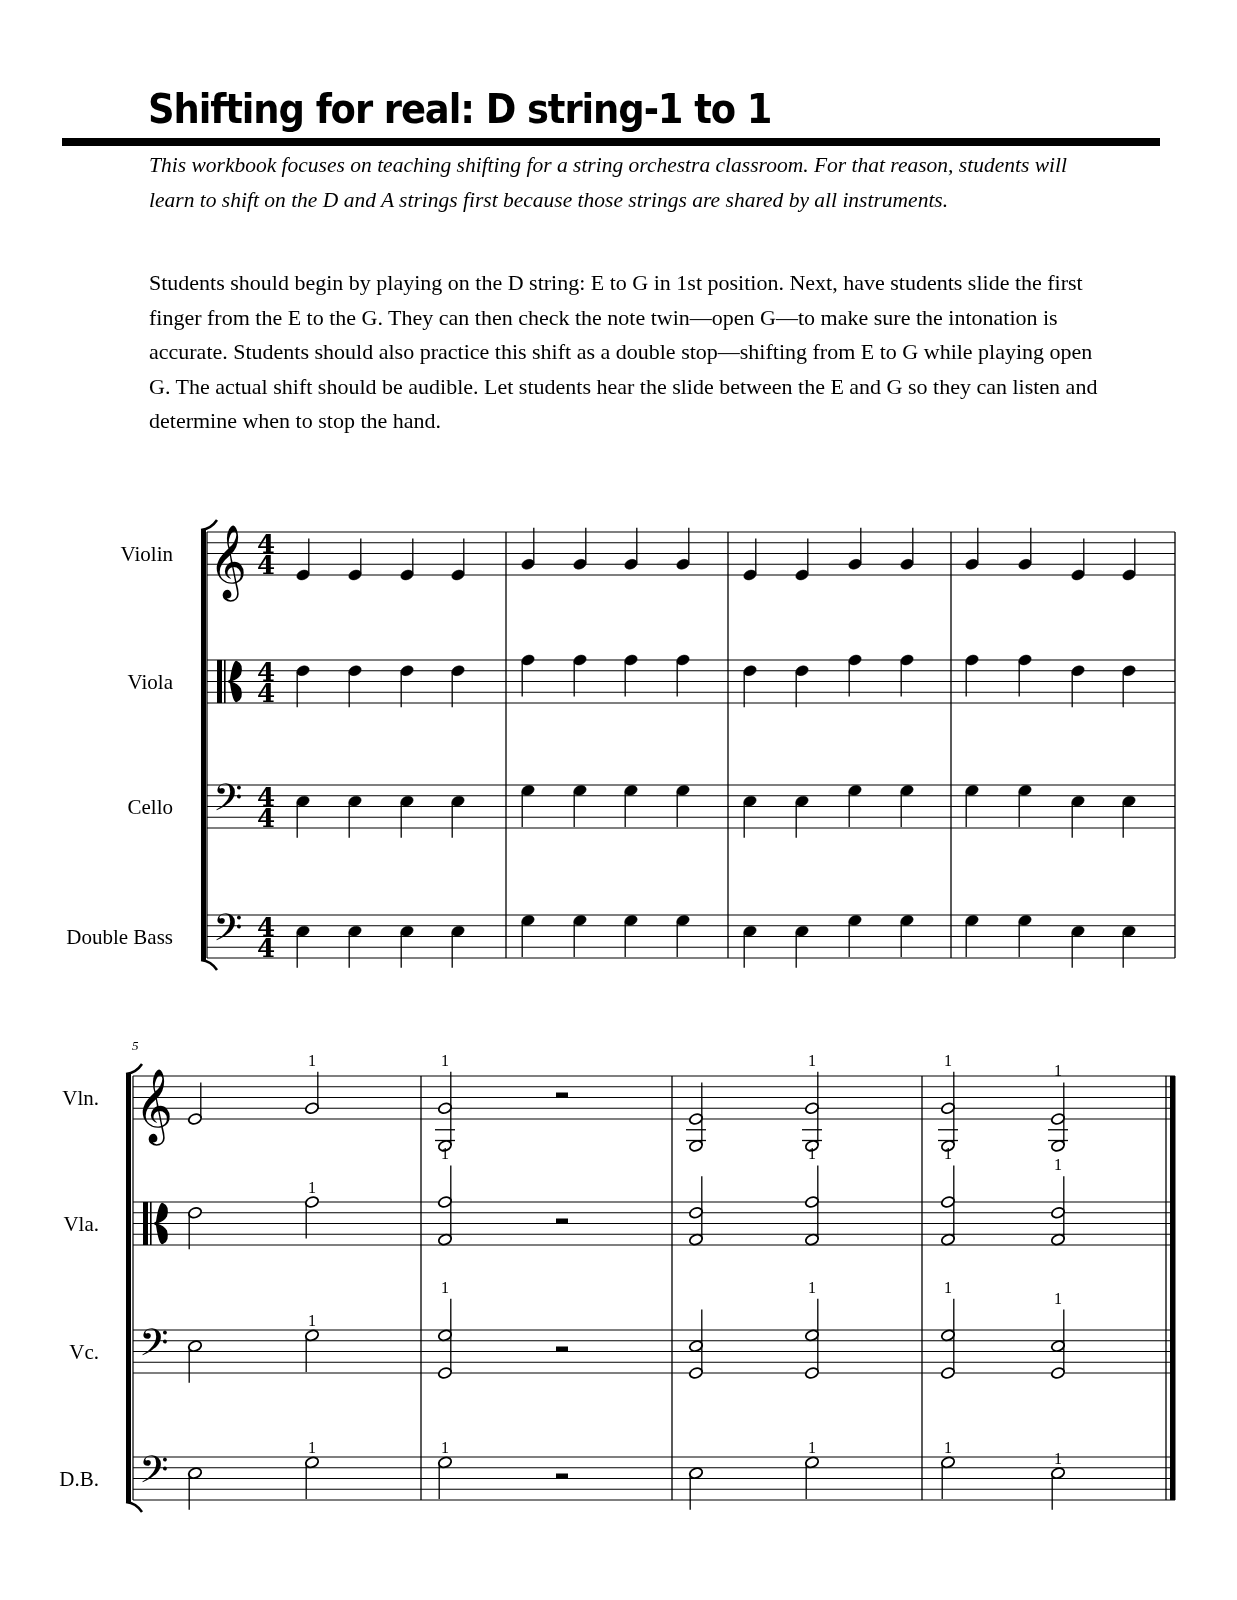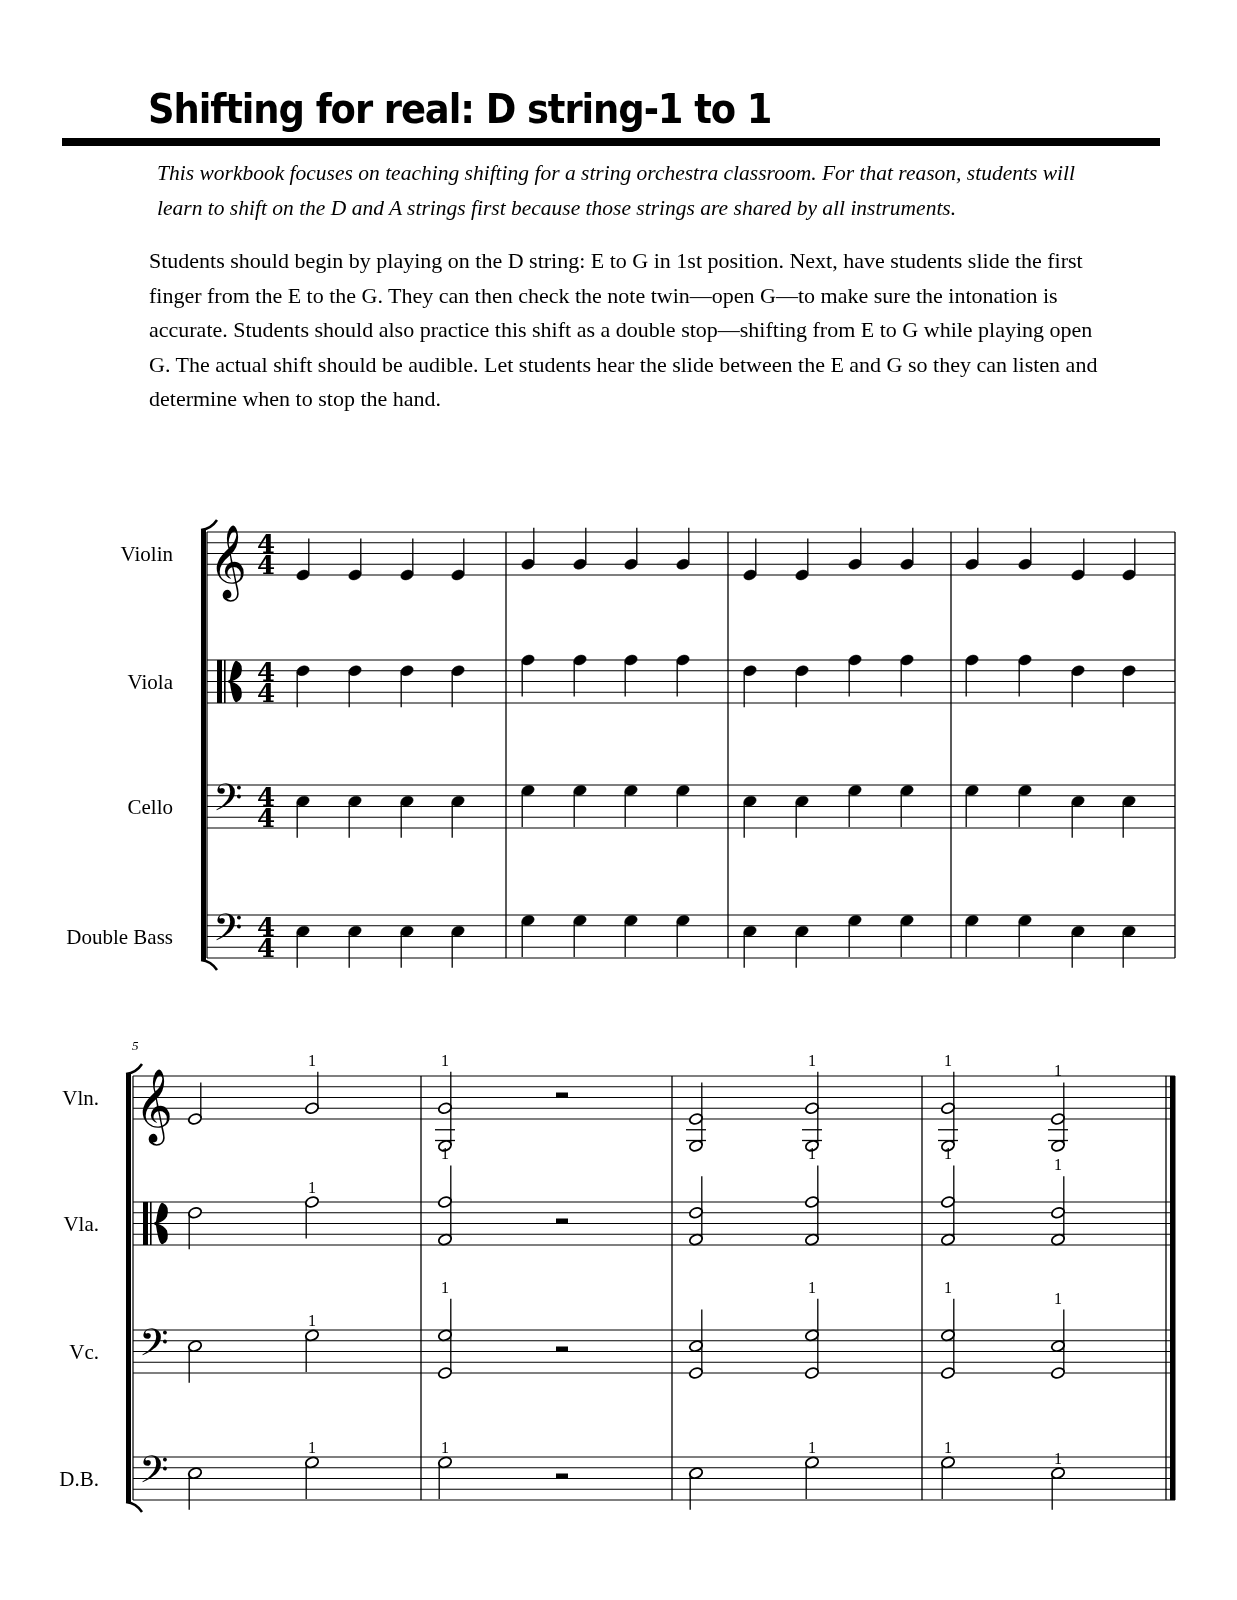--- a/index.html
+++ b/index.html
@@ -7,24 +7,24 @@
   .title {
     position: absolute; left: 148px; top: 84px;
     font-family: "DejaVu Sans", sans-serif; font-weight: bold;
     font-size: 41px; letter-spacing: -1.2px; line-height: 50px;
     transform: scaleX(0.9); transform-origin: left top;
   }
   .rule { position: absolute; left: 62px; top: 138px; width: 1098px; height: 8px; background: #000; }
   .intro {
     position: absolute; left: 149px; top: 148px; width: 960px;
     font-family: "Liberation Serif", serif; font-style: italic;
-    font-size: 21.5px; line-height: 35px; margin: 8px;
+    font-size: 21.5px; line-height: 35px; margin: 0;
   }
   .body-text {
-    position: absolute; left: 149px; top: 244px; width: 965px;
+    position: absolute; left: 149px; top: 266px; width: 965px;
     font-family: "Liberation Serif", serif;
     font-size: 22px; line-height: 34.6px; margin: 0;
   }
   .score { position: absolute; left: 0; top: 0; }
   .lbl { font-family: "Liberation Serif", serif; font-size: 21px; }
 </style>
 </head>
 <body>
 
 <div class="title">Shifting for real: D string-1 to 1</div>

